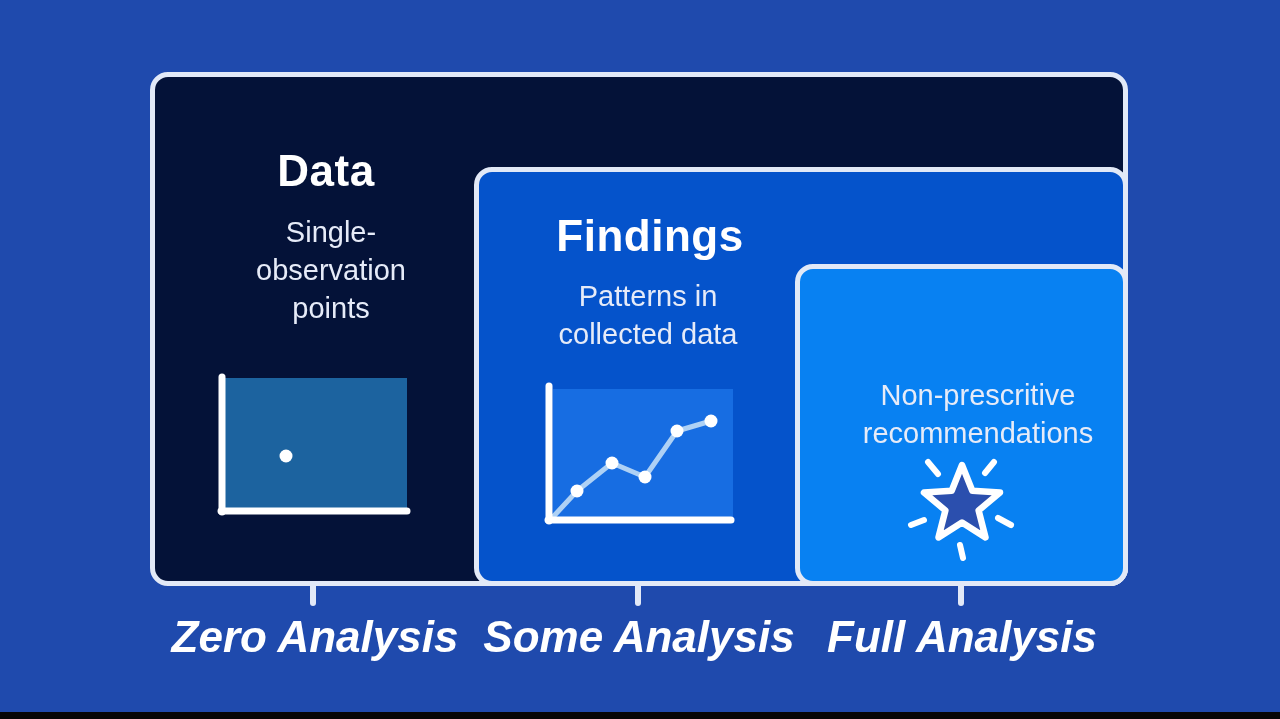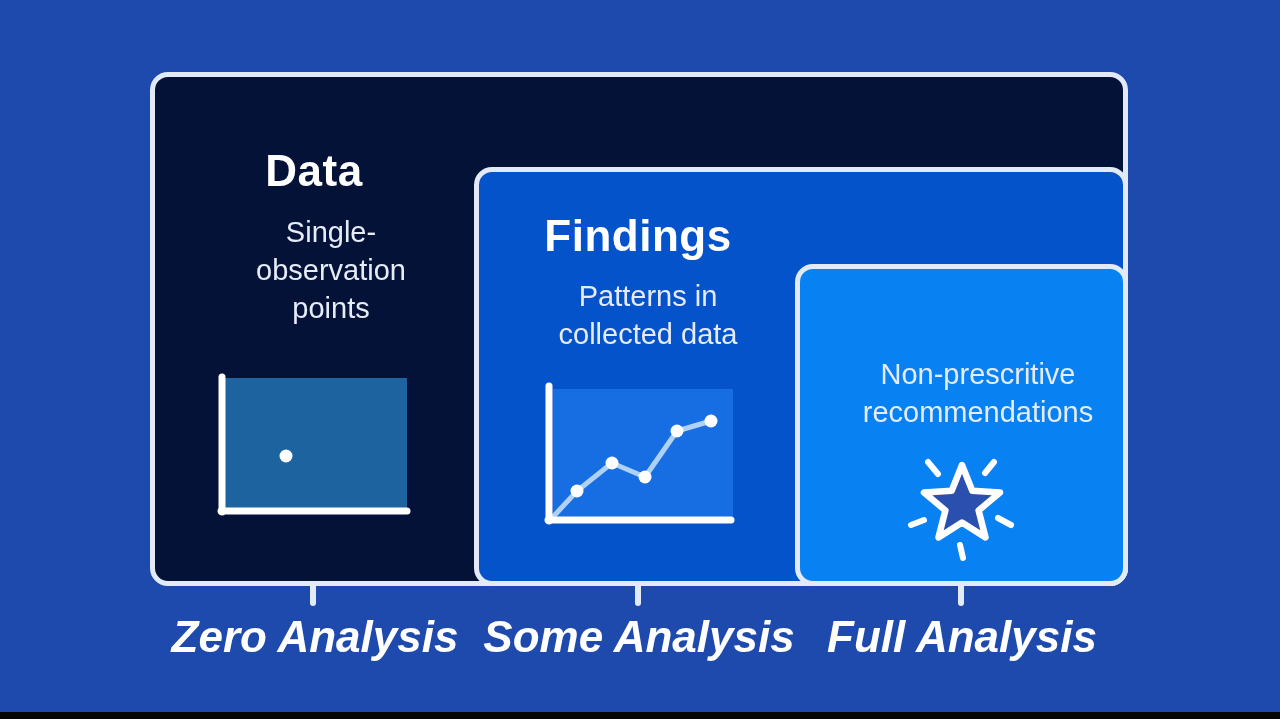--- a/index.html
+++ b/index.html
@@ -37,38 +37,39 @@
   .box.insights { left: 795px; top: 264px; width: 333px; height: 322px; background: var(--insights-box); }
 
   .title {
     position: absolute;
     transform: translateX(-50%);
     font-size: 44px;
     font-weight: 700;
     color: var(--text-primary);
     white-space: nowrap;
     letter-spacing: 0.5px;
+    margin-left: 12px;
   }
   .t-data     { left: 314px; top: 146px; }
   .t-findings { left: 638px; top: 211px; }
   .t-insights { left: 962px; top: 293px; }
 
   .subtitle {
     position: absolute;
     transform: translateX(-50%);
     font-size: 29px;
     line-height: 38px;
     text-align: center;
     color: var(--text-secondary);
     white-space: nowrap;
     margin-left: 16px;
   }
   .s-data     { left: 315px; top: 213px; }
   .s-findings { left: 632px; top: 277px; }
-  .s-insights { left: 962px; top: 355px; }
+  .s-insights { left: 962px; top: 376px; }
 
   .icon { position: absolute; }
   .icon-data     { left: 213px; top: 370px; width: 200px; height: 150px; }
   .icon-findings { left: 542px; top: 380px; width: 195px; height: 148px; }
   .icon-star     { left: 902px; top: 445px; width: 120px; height: 120px; }
 
   .axis       { stroke: var(--dot-color); stroke-width: 7; stroke-linecap: round; }
   .plot-data  { fill: var(--data-chart-fill); }
   .plot-find  { fill: var(--findings-chart-fill); }
   .trend      { fill: none; stroke: var(--line-color); stroke-width: 5; stroke-linecap: round; stroke-linejoin: round; }

